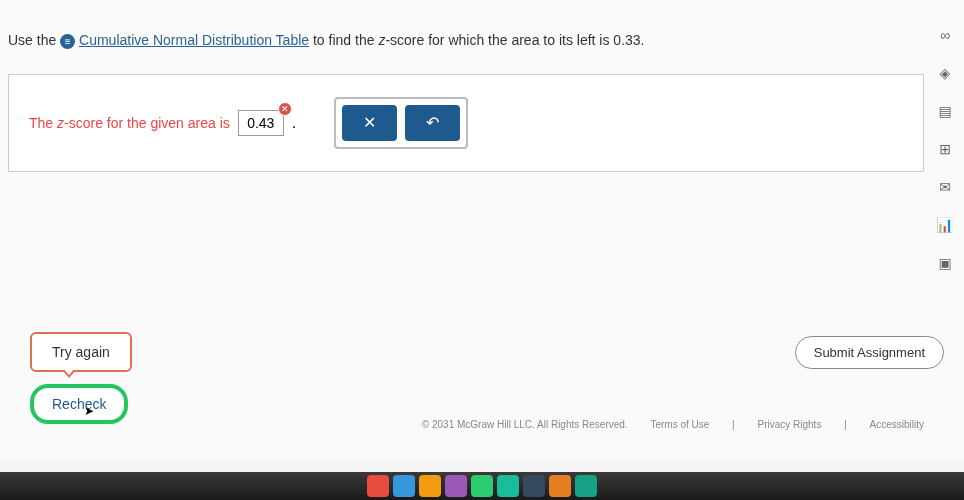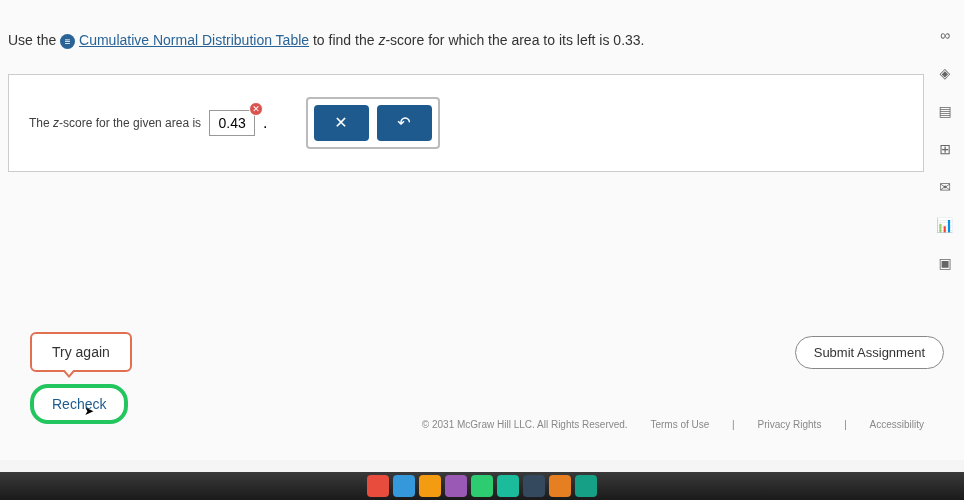--- a/index.html
+++ b/index.html
@@ -2,21 +2,21 @@
 <html><head>
 <meta charset="utf-8">
 <style>
 * { margin: 0; padding: 0; box-sizing: border-box; }
 body { font-family: Arial, sans-serif; background: #f5f5f5; width: 964px; height: 500px; position: relative; overflow: hidden; }
 .main-area { background: #fafafa; padding: 32px 30px 0 8px; height: 460px; position: relative; }
 .question-text { font-size: 14px; color: #333; margin-bottom: 25px; }
 .link-badge { display: inline-flex; align-items: center; justify-content: center; width: 15px; height: 15px; background: #2a6496; color: #fff; border-radius: 50%; font-size: 10px; vertical-align: middle; }
 .table-link { color: #2a6496; text-decoration: underline; cursor: pointer; }
 .answer-panel { border: 1px solid #ccc; background: #fff; padding: 22px 20px; display: flex; align-items: center; gap: 8px; margin-right: 10px; }
-.answer-text { font-size: 12px; color: #404040; }
+.answer-text { font-size: 14px; color: #ef4444; }
 .answer-input-wrap { position: relative; display: inline-block; }
 .answer-input { width: 46px; height: 26px; border: 1px solid #999; text-align: center; font-size: 14px; padding: 2px; }
 .error-badge { position: absolute; top: -8px; right: -8px; width: 14px; height: 14px; background: #d9534f; color: #fff; border-radius: 50%; font-size: 9px; display: flex; align-items: center; justify-content: center; border: 1px solid #fff; }
 .action-box { border: 2px solid #bbb; border-radius: 4px; padding: 6px; display: flex; gap: 8px; margin-left: 30px; }
 .action-btn { width: 55px; height: 36px; background: #1e5a8e; color: #fff; border: none; border-radius: 4px; font-size: 16px; cursor: pointer; display: flex; align-items: center; justify-content: center; }
 .bottom-bar { position: absolute; bottom: 16px; left: 0; right: 0; padding: 0 20px 6px 30px; }
 .button-row { display: flex; justify-content: space-between; align-items: center; margin-bottom: 12px; }
 .try-again-btn { border: 2px solid #e07050; background: #fff; color: #333; padding: 10px 20px; border-radius: 6px; font-size: 14px; cursor: pointer; position: relative; }
 .try-again-btn::after { content: ''; position: absolute; bottom: -8px; left: 30px; width: 0; height: 0; border-left: 7px solid transparent; border-right: 7px solid transparent; border-top: 8px solid #e07050; }
 .try-again-btn::before { content: ''; position: absolute; bottom: -5px; left: 31px; width: 0; height: 0; border-left: 6px solid transparent; border-right: 6px solid transparent; border-top: 7px solid #fff; z-index: 1; }

